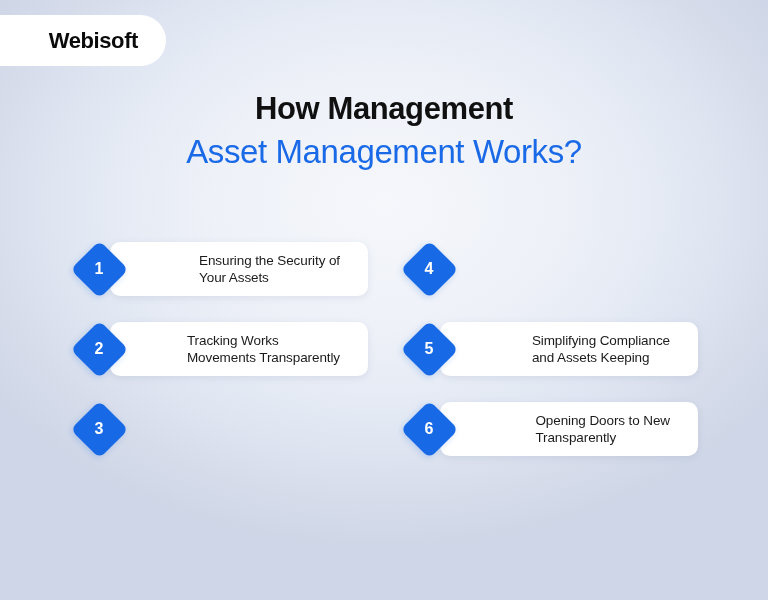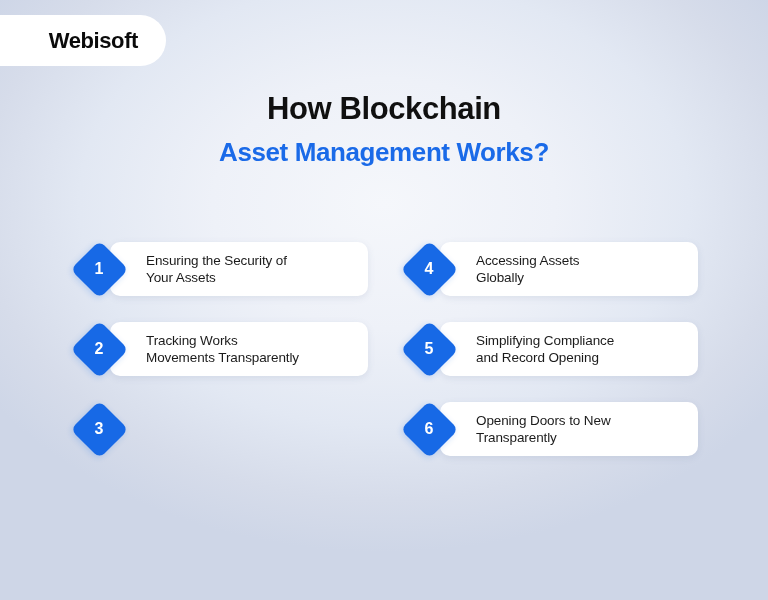--- a/index.html
+++ b/index.html
@@ -61,22 +61,22 @@
   .heading-line1 {
     display: block;
     font-size: 31px;
     font-weight: 700;
     color: #101010;
     letter-spacing: -0.4px;
     line-height: 42px;
   }
   .heading-line2 {
     display: block;
-    font-size: 26px;
-    font-weight: 700;
+    font-size: 33px;
+    font-weight: 400;
     color: #1a6ae8;
     letter-spacing: -0.4px;
     line-height: 44px;
   }
 
   
   .steps {
     position: absolute;
     left: 70px;
     top: 240px;
@@ -99,20 +99,21 @@
     width: 258px;
     height: 54px;
     background: #ffffff;
     border-radius: 10px;
     box-shadow: 0 2px 7px rgba(90, 110, 150, 0.13);
     display: flex;
     align-items: center;
     box-sizing: border-box;
     padding-left: 36px;
     padding-right: 28px;
+    justify-content: flex-end;
   }
 
   .card-label {
     font-size: 13.5px;
     line-height: 17px;
     font-weight: 400;
     color: #1b1b1b;
     letter-spacing: -0.1px;
     white-space: pre-line;
     font-family: "Liberation Sans", sans-serif;
@@ -151,57 +152,53 @@
 </head>
 <body>
 
 <div class="canvas">
 
   <div class="logo-pill">
     <span class="logo-text">Webisoft</span>
   </div>
 
   <div class="heading">
-    <span class="heading-line1">How Blockchain</span>
+    <span class="heading-line1">How Management</span>
     <span class="heading-line2">Asset Management Works?</span>
   </div>
 
   <div class="steps">
 
     <div class="step">
       <div class="card">
         <span class="card-label">Ensuring the Security of
 Your Assets</span>
       </div>
       <div class="diamond"></div>
       <div class="diamond-num">1</div>
     </div>
 
     <div class="step">
-      <div class="card">
-        <span class="card-label">Accessing Assets
-Globally</span>
-      </div>
       <div class="diamond"></div>
       <div class="diamond-num">4</div>
     </div>
 
     <div class="step">
       <div class="card">
         <span class="card-label">Tracking Works
 Movements Transparently</span>
       </div>
       <div class="diamond"></div>
       <div class="diamond-num">2</div>
     </div>
 
     <div class="step">
       <div class="card">
         <span class="card-label">Simplifying Compliance
-and Record Opening</span>
+and Assets Keeping</span>
       </div>
       <div class="diamond"></div>
       <div class="diamond-num">5</div>
     </div>
 
     <div class="step">
       <div class="diamond"></div>
       <div class="diamond-num">3</div>
     </div>
 

